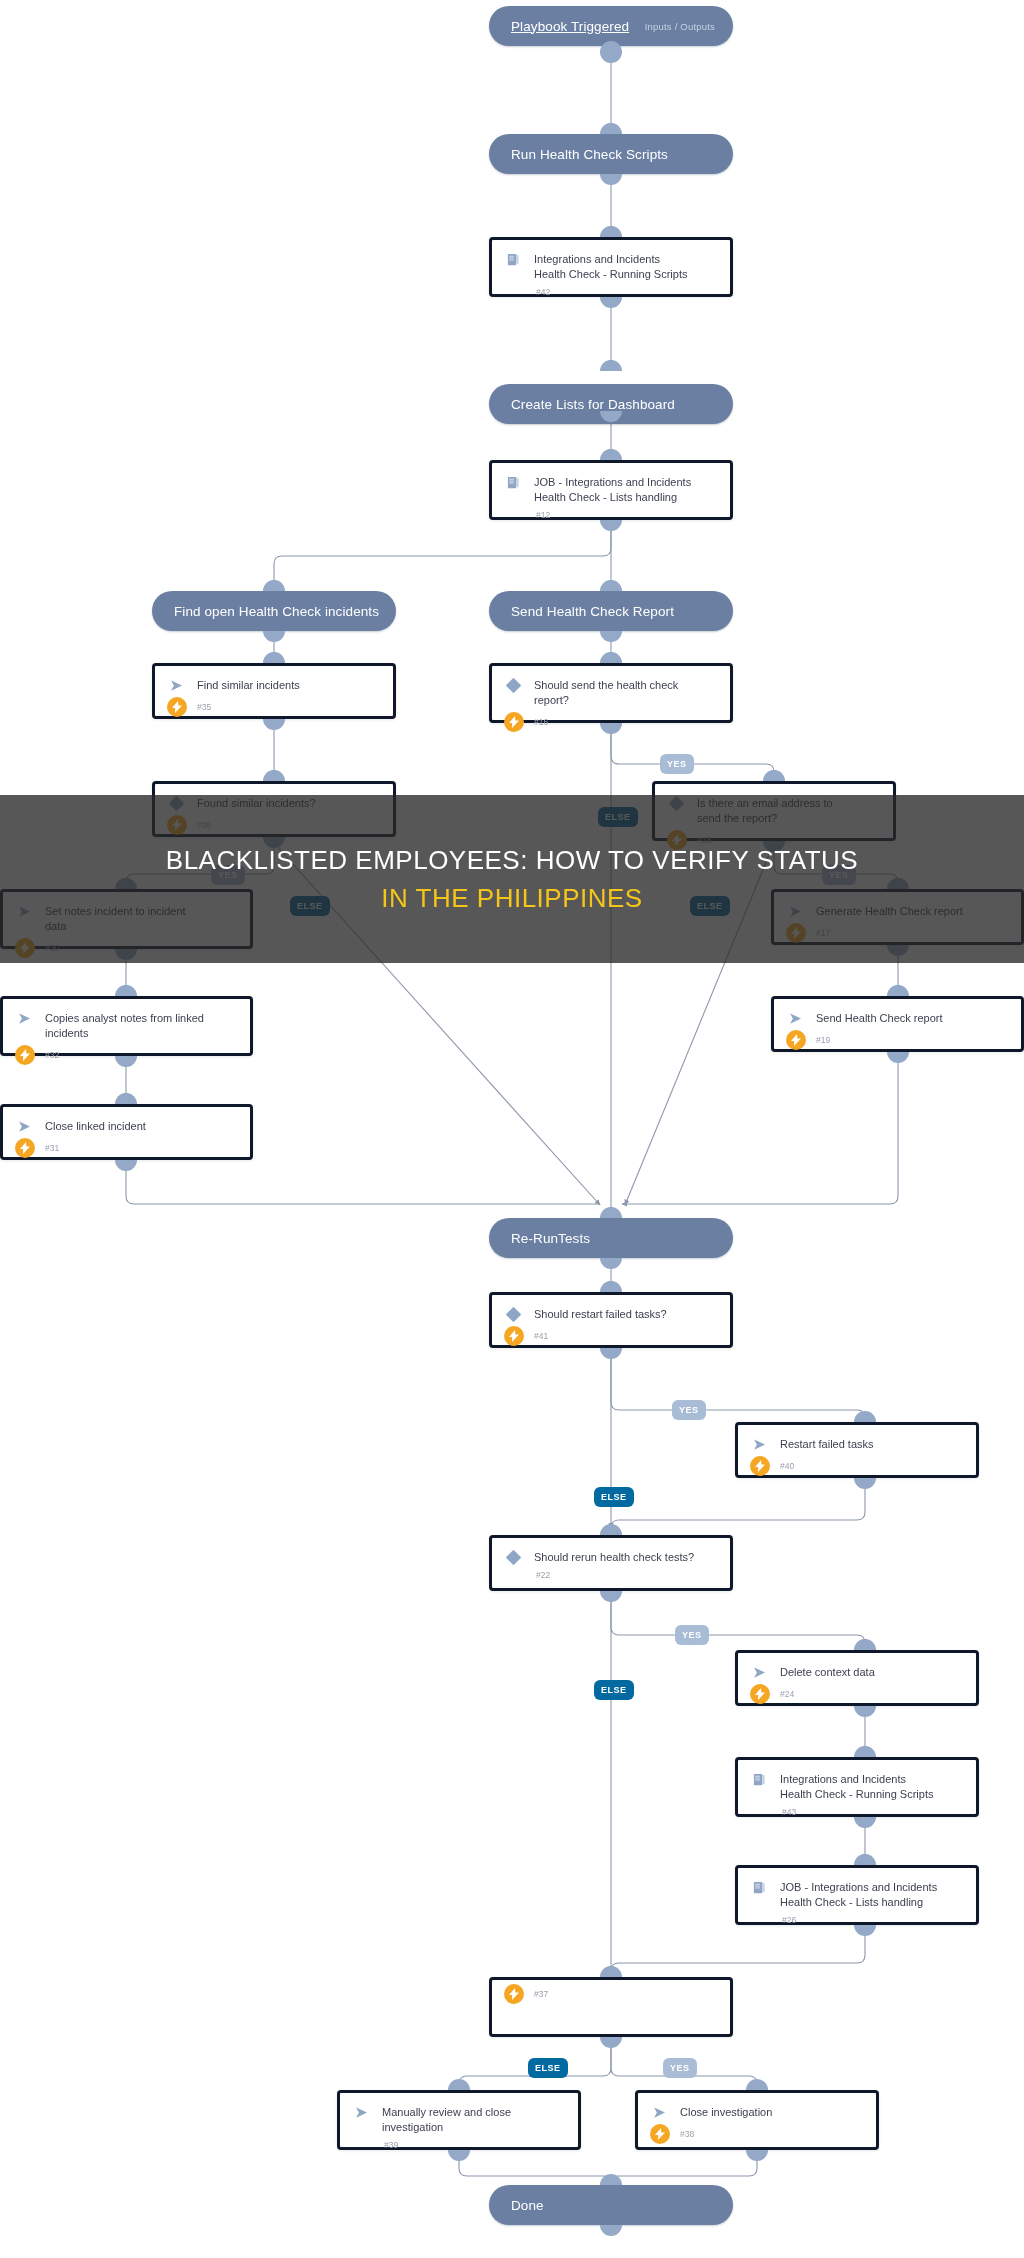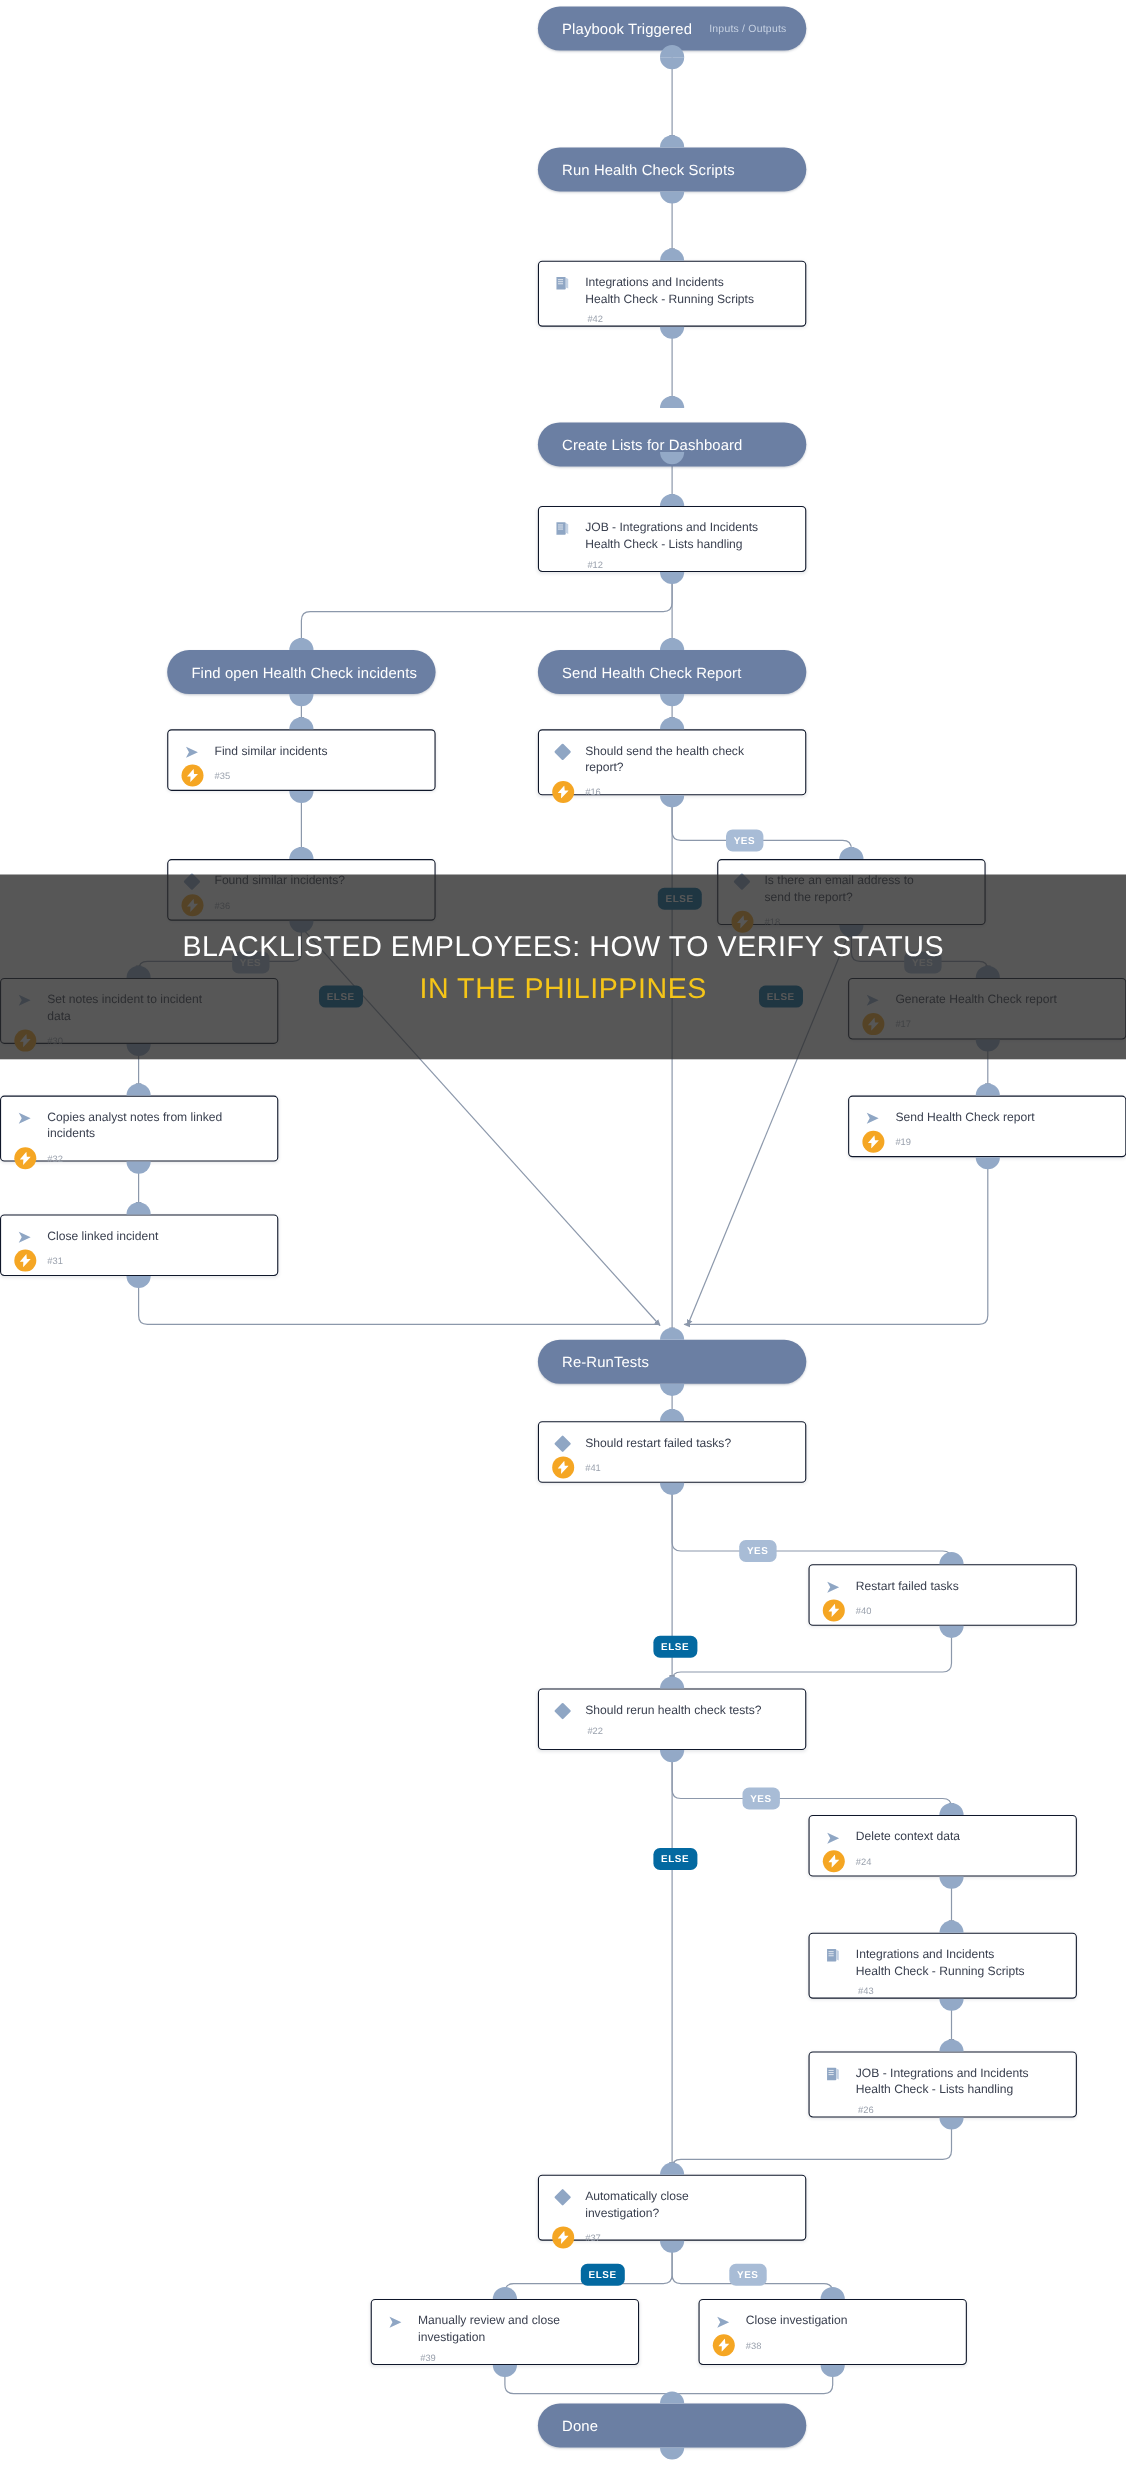--- a/index.html
+++ b/index.html
@@ -44,21 +44,21 @@
     right: 18px;
     font-size: 9.5px;
     color: #c7d2e3;
     letter-spacing: .2px;
   }
 
   
   .card {
     position: absolute;
     background: #ffffff;
-    border: 1px solid #0f172a;
+    border: 3px solid #0f172a;
     border-radius: 4px;
     box-shadow: 0 1px 3px rgba(30,40,60,.10);
     z-index: 5;
     overflow: visible;
   }
   .card .row {
     display: flex;
     align-items: flex-start;
     padding: 11px 10px 0 12px;
   }
@@ -315,21 +315,21 @@
     <div class="port up" style="left:448px; top:2079px;"></div>
     <div class="port down" style="left:448px; top:2150px;"></div>
     <div class="port up" style="left:746px; top:2079px;"></div>
     <div class="port down" style="left:746px; top:2150px;"></div>
 
     <div class="port up" style="left:600px; top:2174px;"></div>
     <div class="port down" style="left:600px; top:2225px;"></div>
   </div>
 
   <div id="nodes">
-      <div class="stage" style="left: 489px; top: 6px; width: 244px;">
+      <div class="stage" style="left: 489px; top: 6px; width: 244px; text-decoration: underline;">
         <span>Playbook Triggered</span>
         <span class="io">Inputs / Outputs</span>
       </div>
       <div class="stage" style="left: 489px; top: 134px; width: 244px;">
         <span>Run Health Check Scripts</span>
       </div>
       <div class="stage" style="left: 489px; top: 384px; width: 244px;">
         <span>Create Lists for Dashboard</span>
       </div>
       <div class="stage" style="left: 152px; top: 591px; width: 244px;">
@@ -651,29 +651,20 @@
           <div class="title">
             <div>JOB - Integrations and Incidents</div>
             <div>Health Check - Lists handling</div>
           </div>
         </div>
         <div class="footer">
           <span class="num nobolt">#26</span>
         </div>
       </div>
       <div class="card" style="left: 489px; top: 1977px; width: 244px; height: 60px;">
-        <div class="row">
-          <span class="glyph">
-            <span class="diam"></span>
-          </span>
-          <div class="title">
-            <div>Automatically close</div>
-            <div>investigation?</div>
-          </div>
-        </div>
         <div class="footer">
           <span class="bolt">
             <svg width="10" height="12" viewBox="0 0 10 12">
               <path fill="#fff" d="M6 0L0 7h3.2L3 12 10 4.6H6.4z"></path>
             </svg>
           </span>
           <span class="num">#37</span>
         </div>
       </div>
       <div class="card" style="left: 337px; top: 2090px; width: 244px; height: 60px;">

